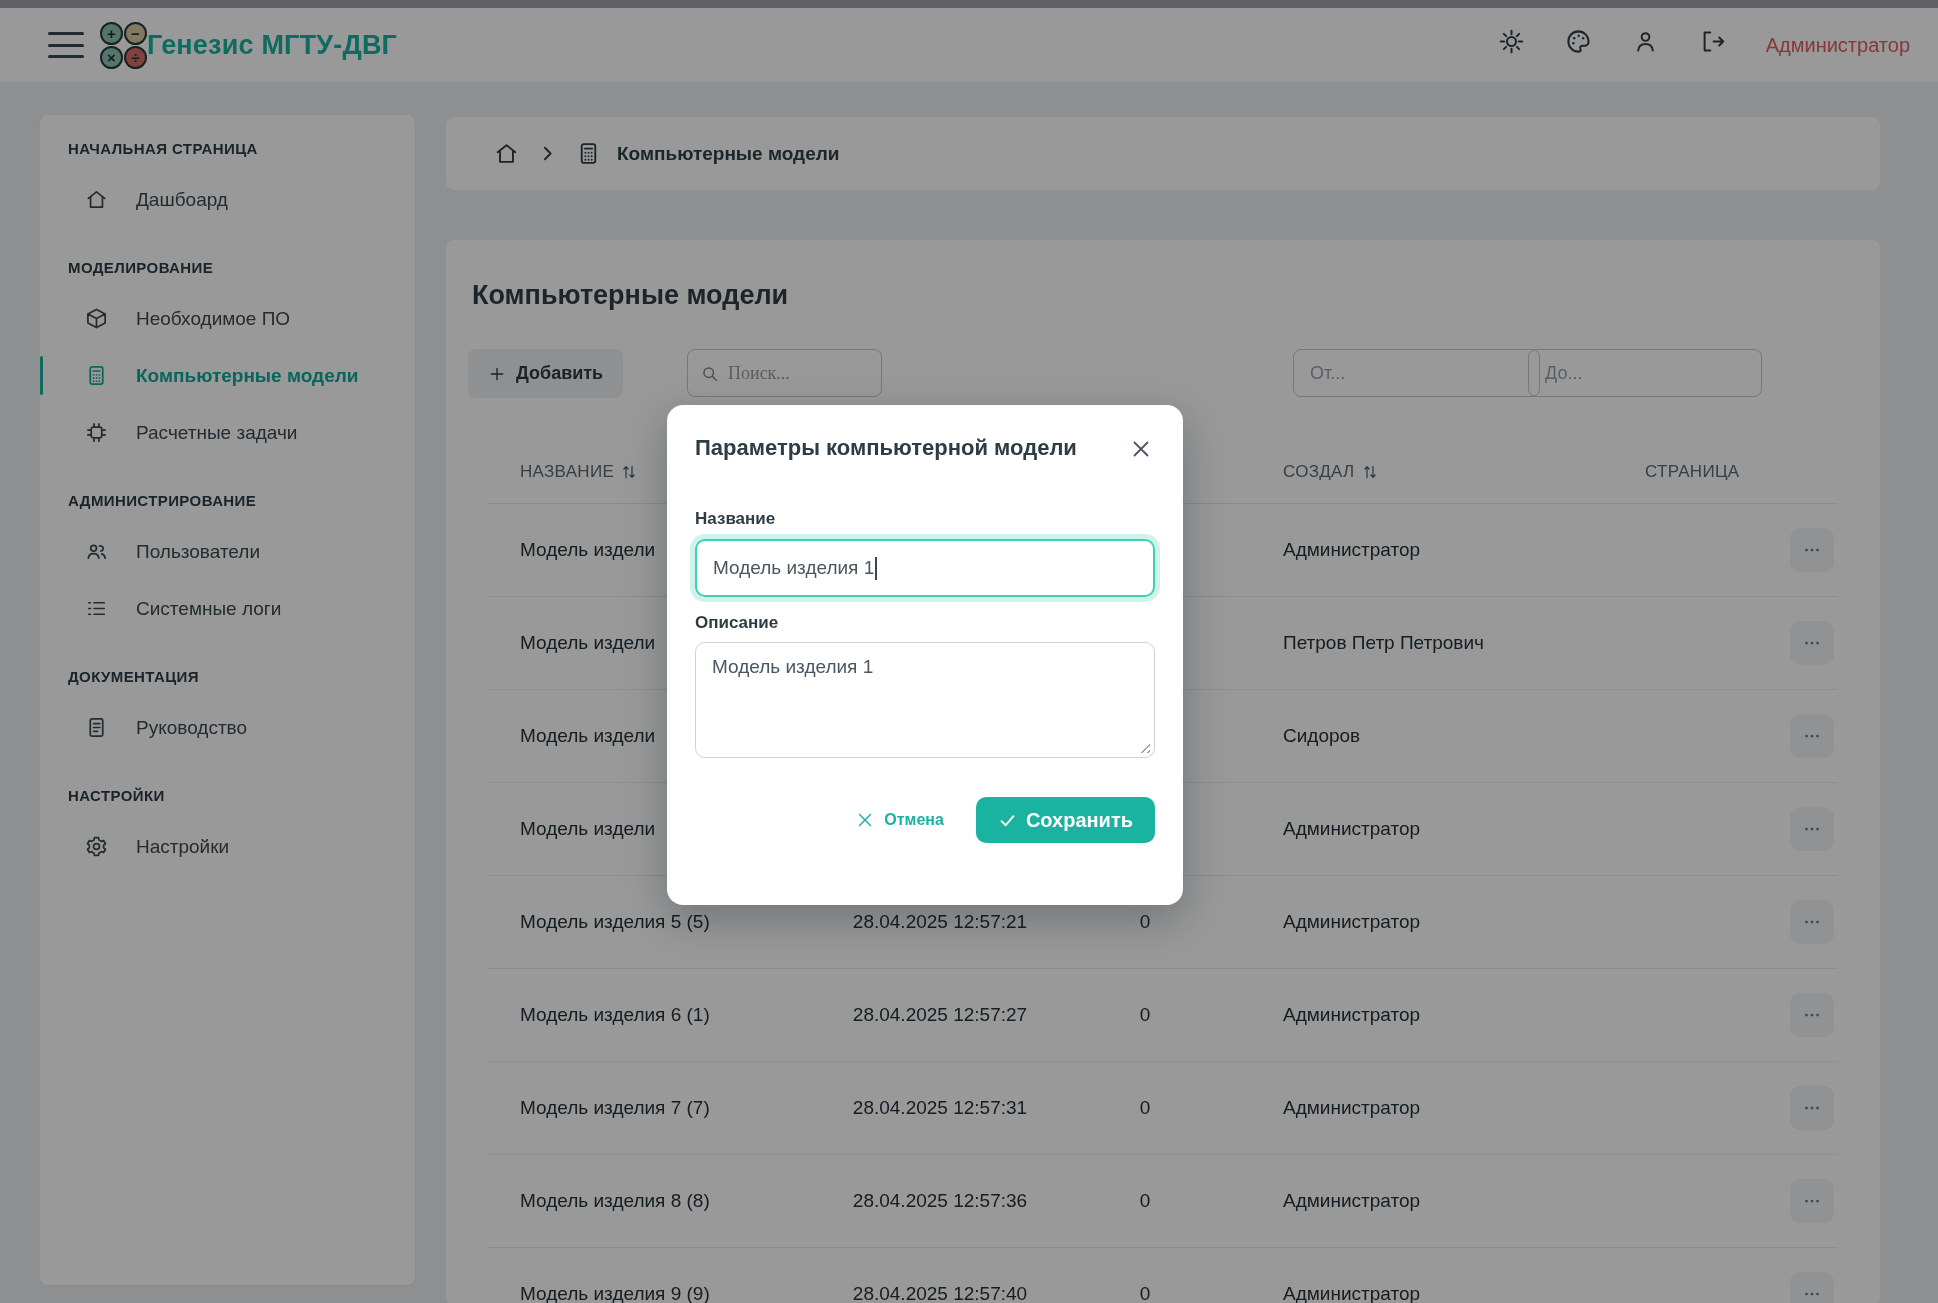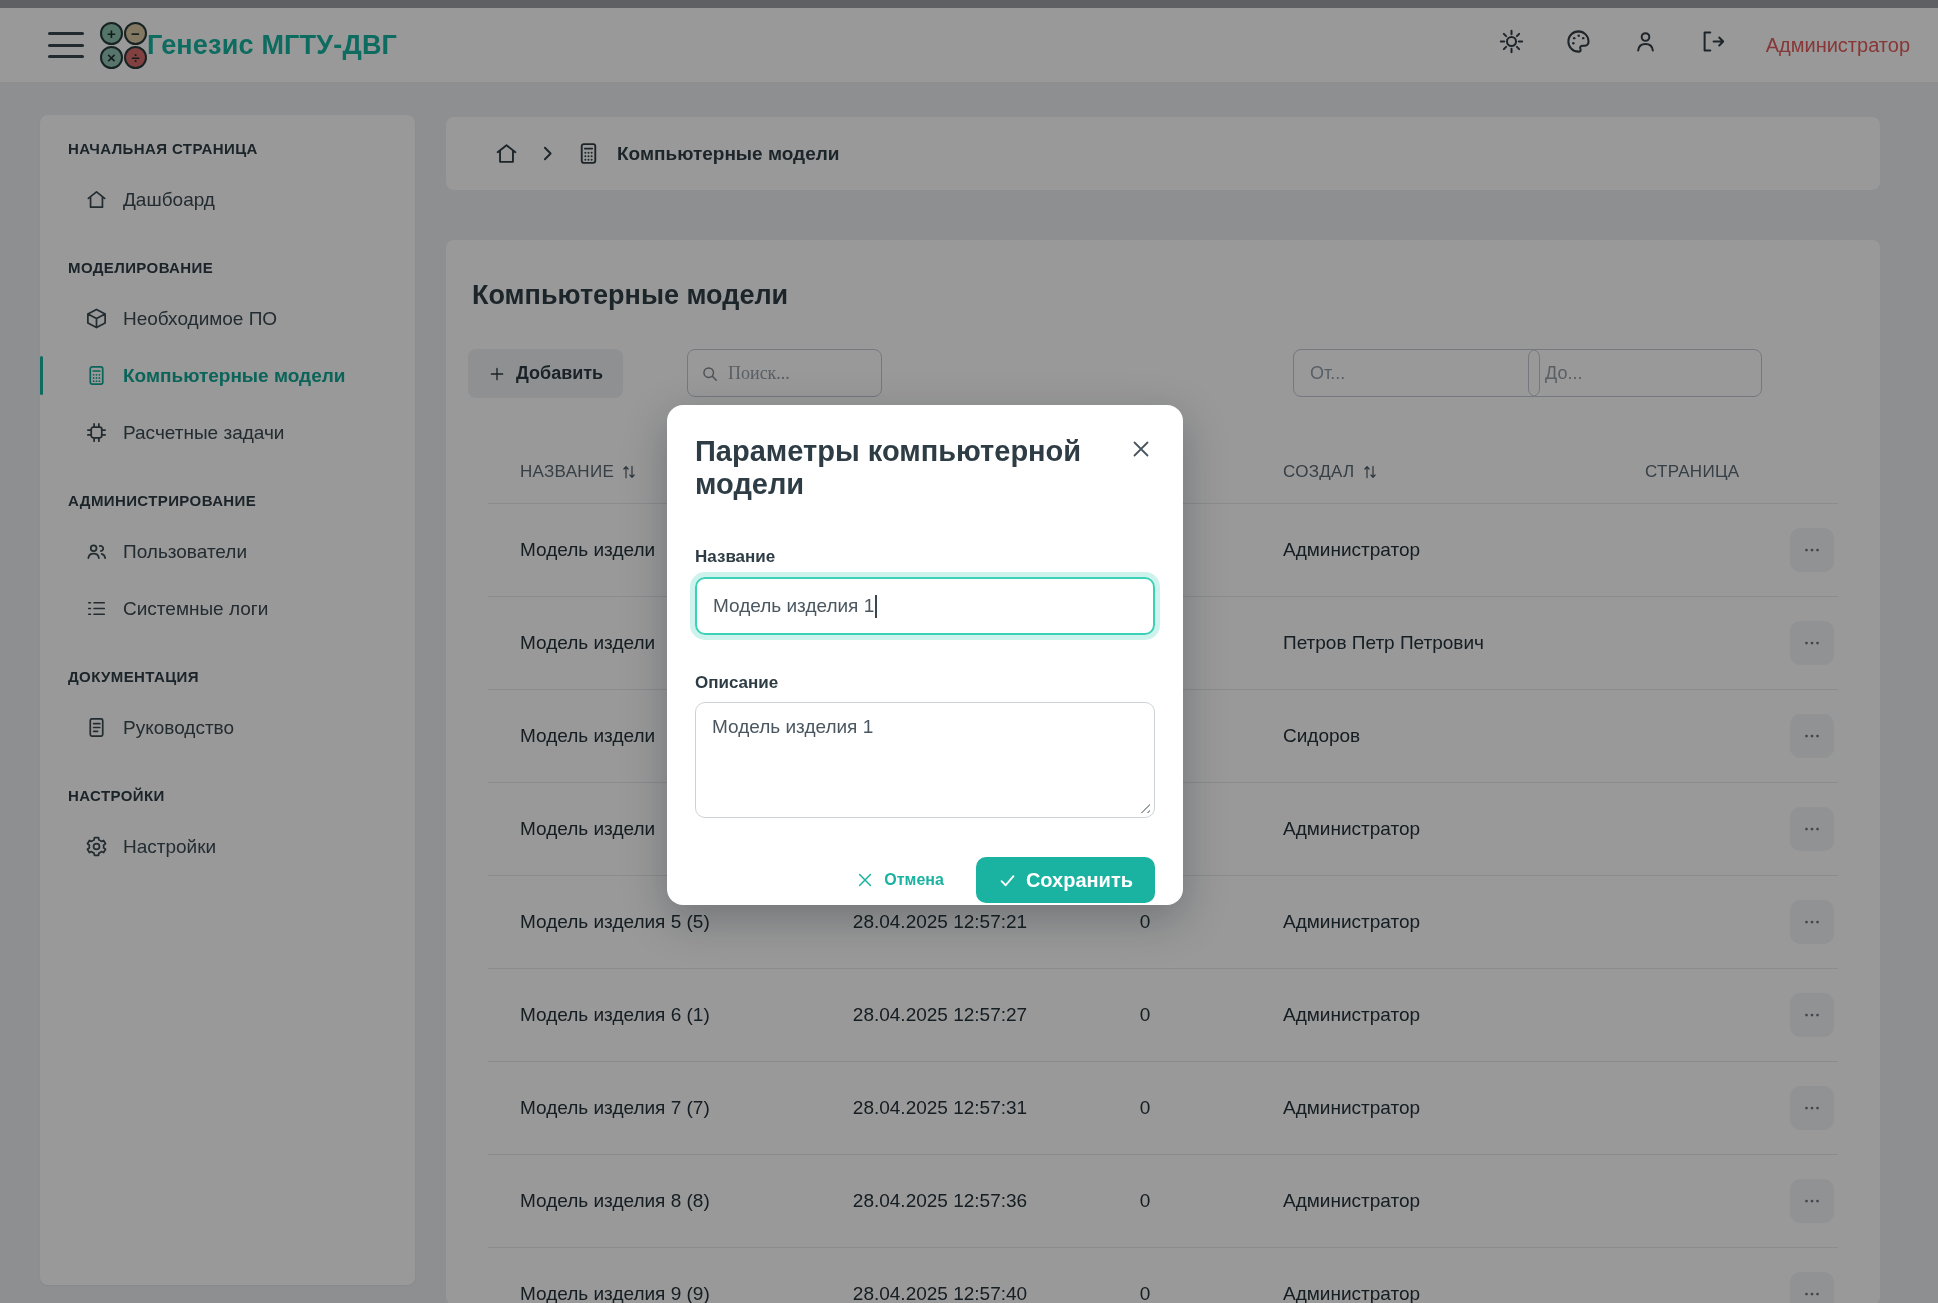--- a/index.html
+++ b/index.html
@@ -34,21 +34,21 @@
   .header-right button { background:none; border:none; cursor:pointer; color:#333f47; font-size:27px; padding:0; }
   .admin-label { color:#e25d5d; font-size:20px; cursor:pointer; }
 
   
   aside { position:absolute; left:40px; top:115px; width:375px; height:1170px;
           background:#ffffff; border-radius:8px; box-shadow:0 1px 2px rgba(30,40,50,.05); overflow:hidden; }
   #side-nav { padding-top:14px; }
   .nav-section { height:30px; margin:24px 0 8px; padding-left:28px; display:flex; align-items:center;
                  font-size:15px; font-weight:700; letter-spacing:.4px; color:#2e3d45; }
   .nav-section:first-child { margin-top:4px; }
-  .nav-item { position:relative; height:57px; display:flex; align-items:center; gap:15px;
+  .nav-item { position:relative; height:57px; display:flex; align-items:center; gap:28px;
               padding-left:45px; font-size:19px; color:#3b4a52; cursor:pointer; }
   .nav-item .icon { font-size:23px; }
   .nav-item.active { color:#12a795; font-weight:700; }
   .nav-item.active::before { content:""; position:absolute; left:0; top:9px; bottom:9px;
                              width:3px; border-radius:2px; background:#16b3a0; }
 
   
   .breadcrumb-card { position:absolute; left:446px; top:117px; width:1434px; height:73px;
                      background:#ffffff; border-radius:8px; display:flex; align-items:center;
                      padding-left:48px; gap:16px; }
@@ -98,26 +98,26 @@
               background:#f1f3f5; border-radius:10px; color:#6a7680; font-size:22px;
               display:flex; align-items:center; justify-content:center; cursor:pointer; }
 
   
   .overlay { position:absolute; left:0; top:0; width:1938px; height:1303px;
              background:rgba(0,0,0,0.40); z-index:90; }
   .modal { position:absolute; left:667px; top:405px; width:516px; height:500px; z-index:100;
            background:#ffffff; border-radius:16px; box-shadow:0 14px 44px rgba(10,20,30,.28);
            padding:30px 28px; }
   .modal-head { display:flex; align-items:flex-start; }
-  .modal-title { font-size:29px; font-weight:700; color:#2e3d45; }
+  .modal-title { font-size:22px; font-weight:700; color:#2e3d45; }
   .modal-close { margin-left:auto; background:none; border:none; cursor:pointer;
                  color:#4a5560; font-size:24px; padding:2px; }
   .field-label { display:block; font-size:17px; font-weight:700; color:#2e3d45; }
   .lbl-name { margin-top:46px; }
-  .lbl-desc { margin-top:38px; }
+  .lbl-desc { margin-top:16px; }
   .name-input { margin-top:10px; height:58px; border:2px solid #3ad1b6; border-radius:10px;
                 box-shadow:0 0 0 5px rgba(58,209,182,.25); display:flex; align-items:center;
                 padding:0 16px; font-size:19px; color:#4a5760; cursor:text; }
   .caret { display:inline-block; width:1.5px; height:23px; background:#3a4750; margin-left:1px; }
   .desc-area { position:relative; margin-top:9px; height:116px; border:1.5px solid #ccd3d8;
                border-radius:10px; padding:13px 16px; font-size:19px; color:#4a5760; cursor:text; }
   .resize-handle { position:absolute; right:4px; bottom:4px; width:12px; height:12px;
                    clip-path:polygon(100% 0,100% 100%,0 100%);
                    background:repeating-linear-gradient(135deg, transparent 0 2.5px, #9aa4ab 2.5px 4px); }
   .modal-actions { display:flex; justify-content:flex-end; align-items:center; gap:32px; margin-top:39px; }

